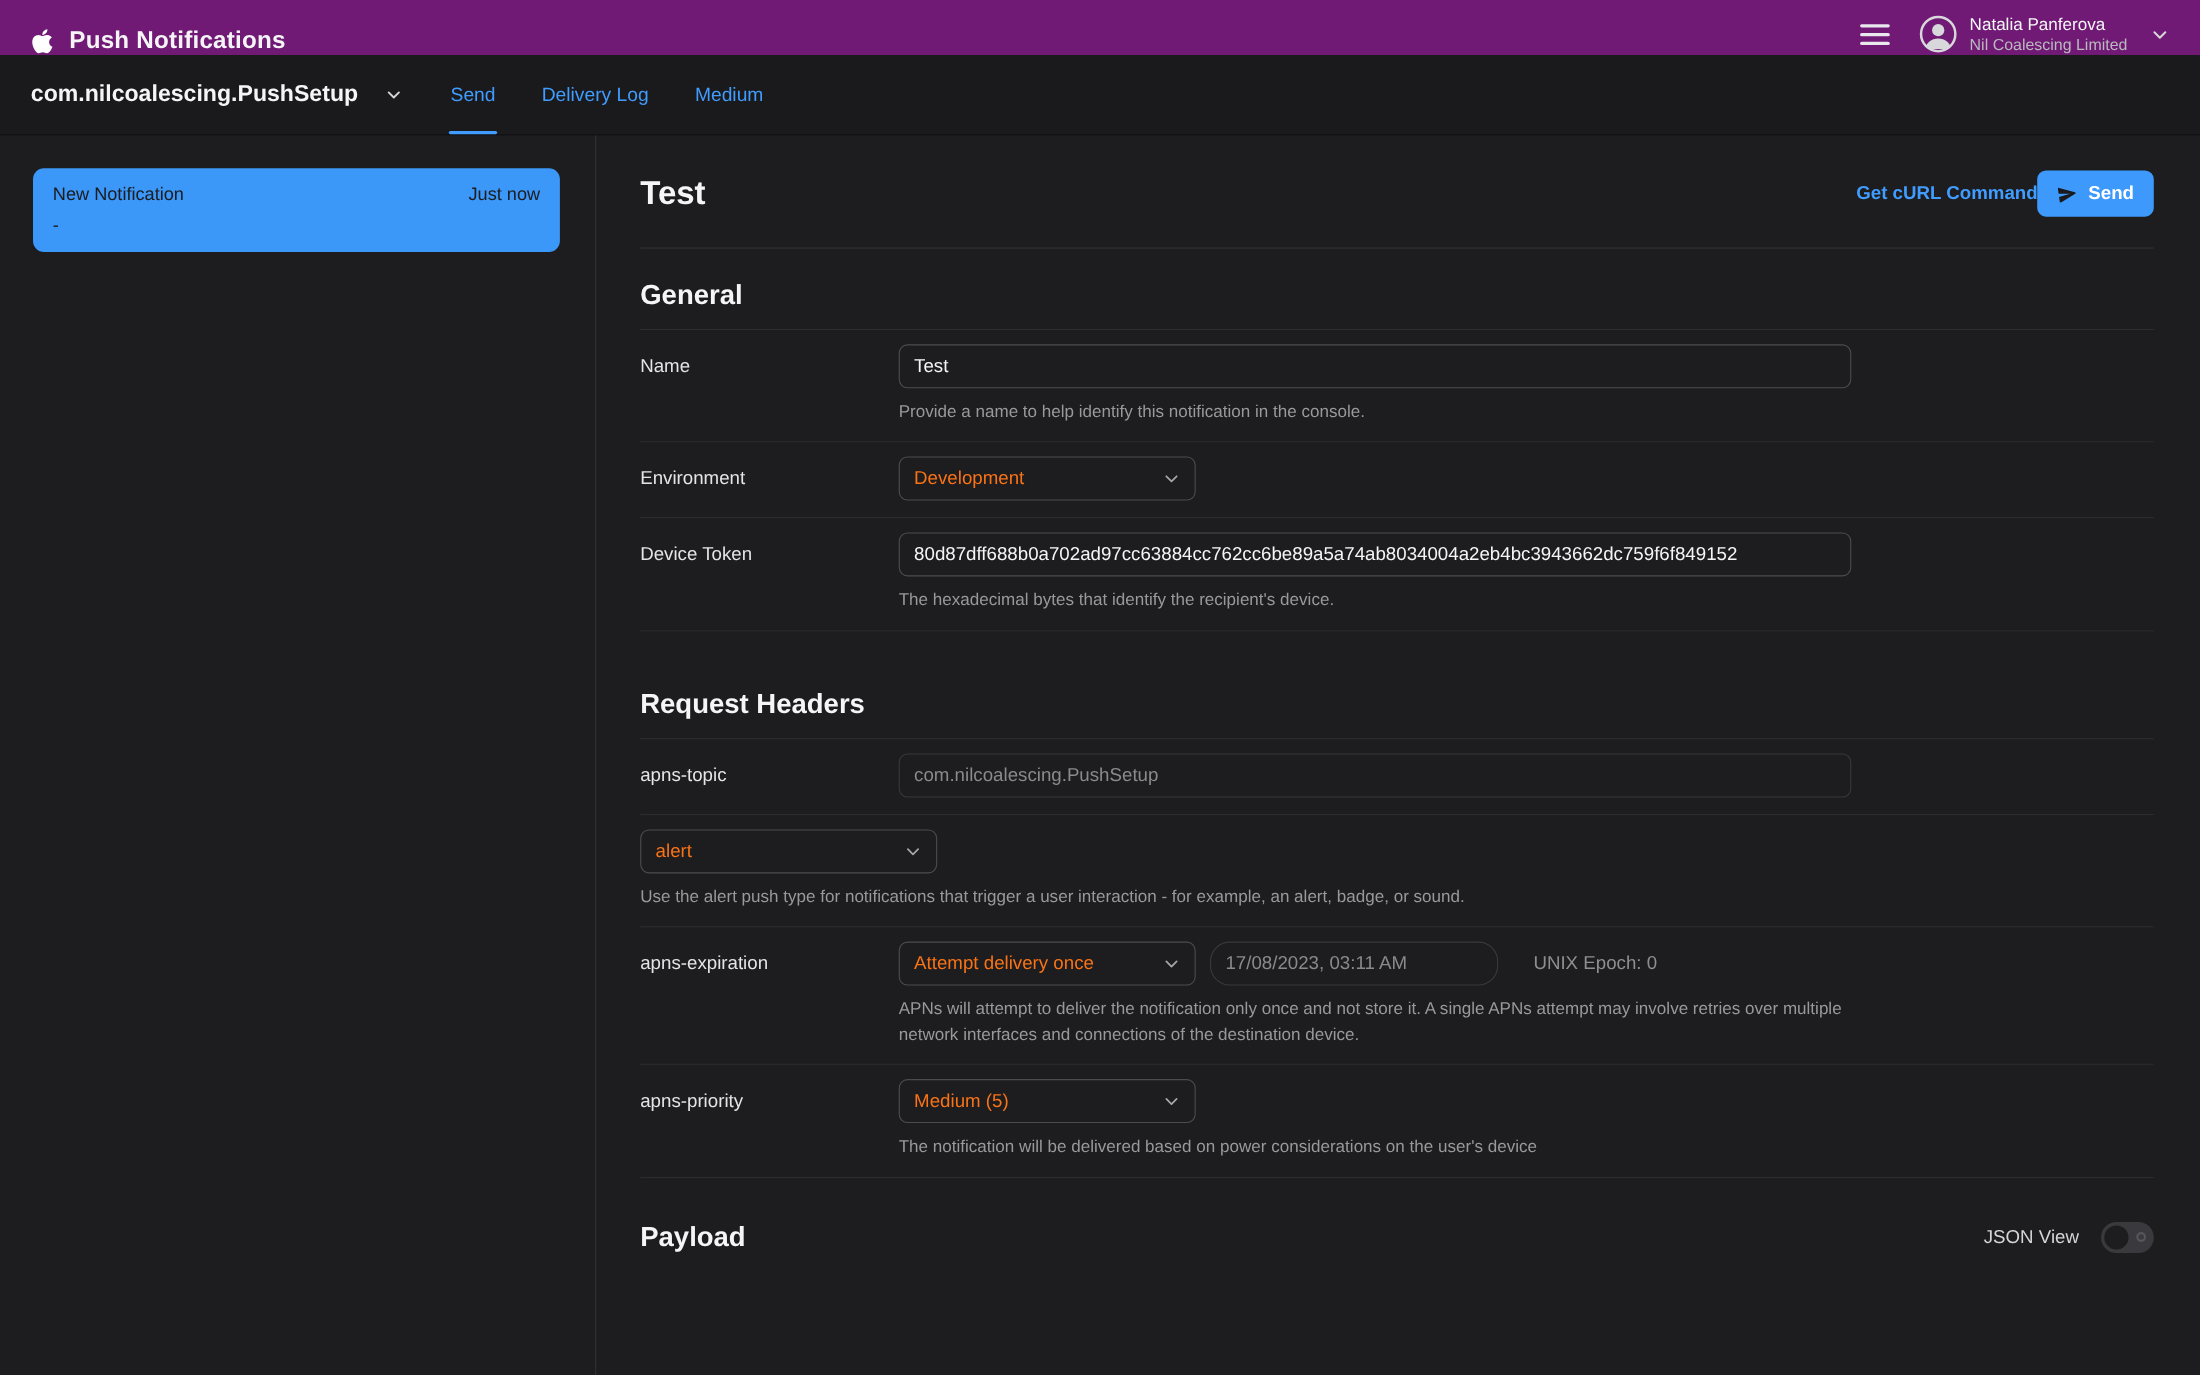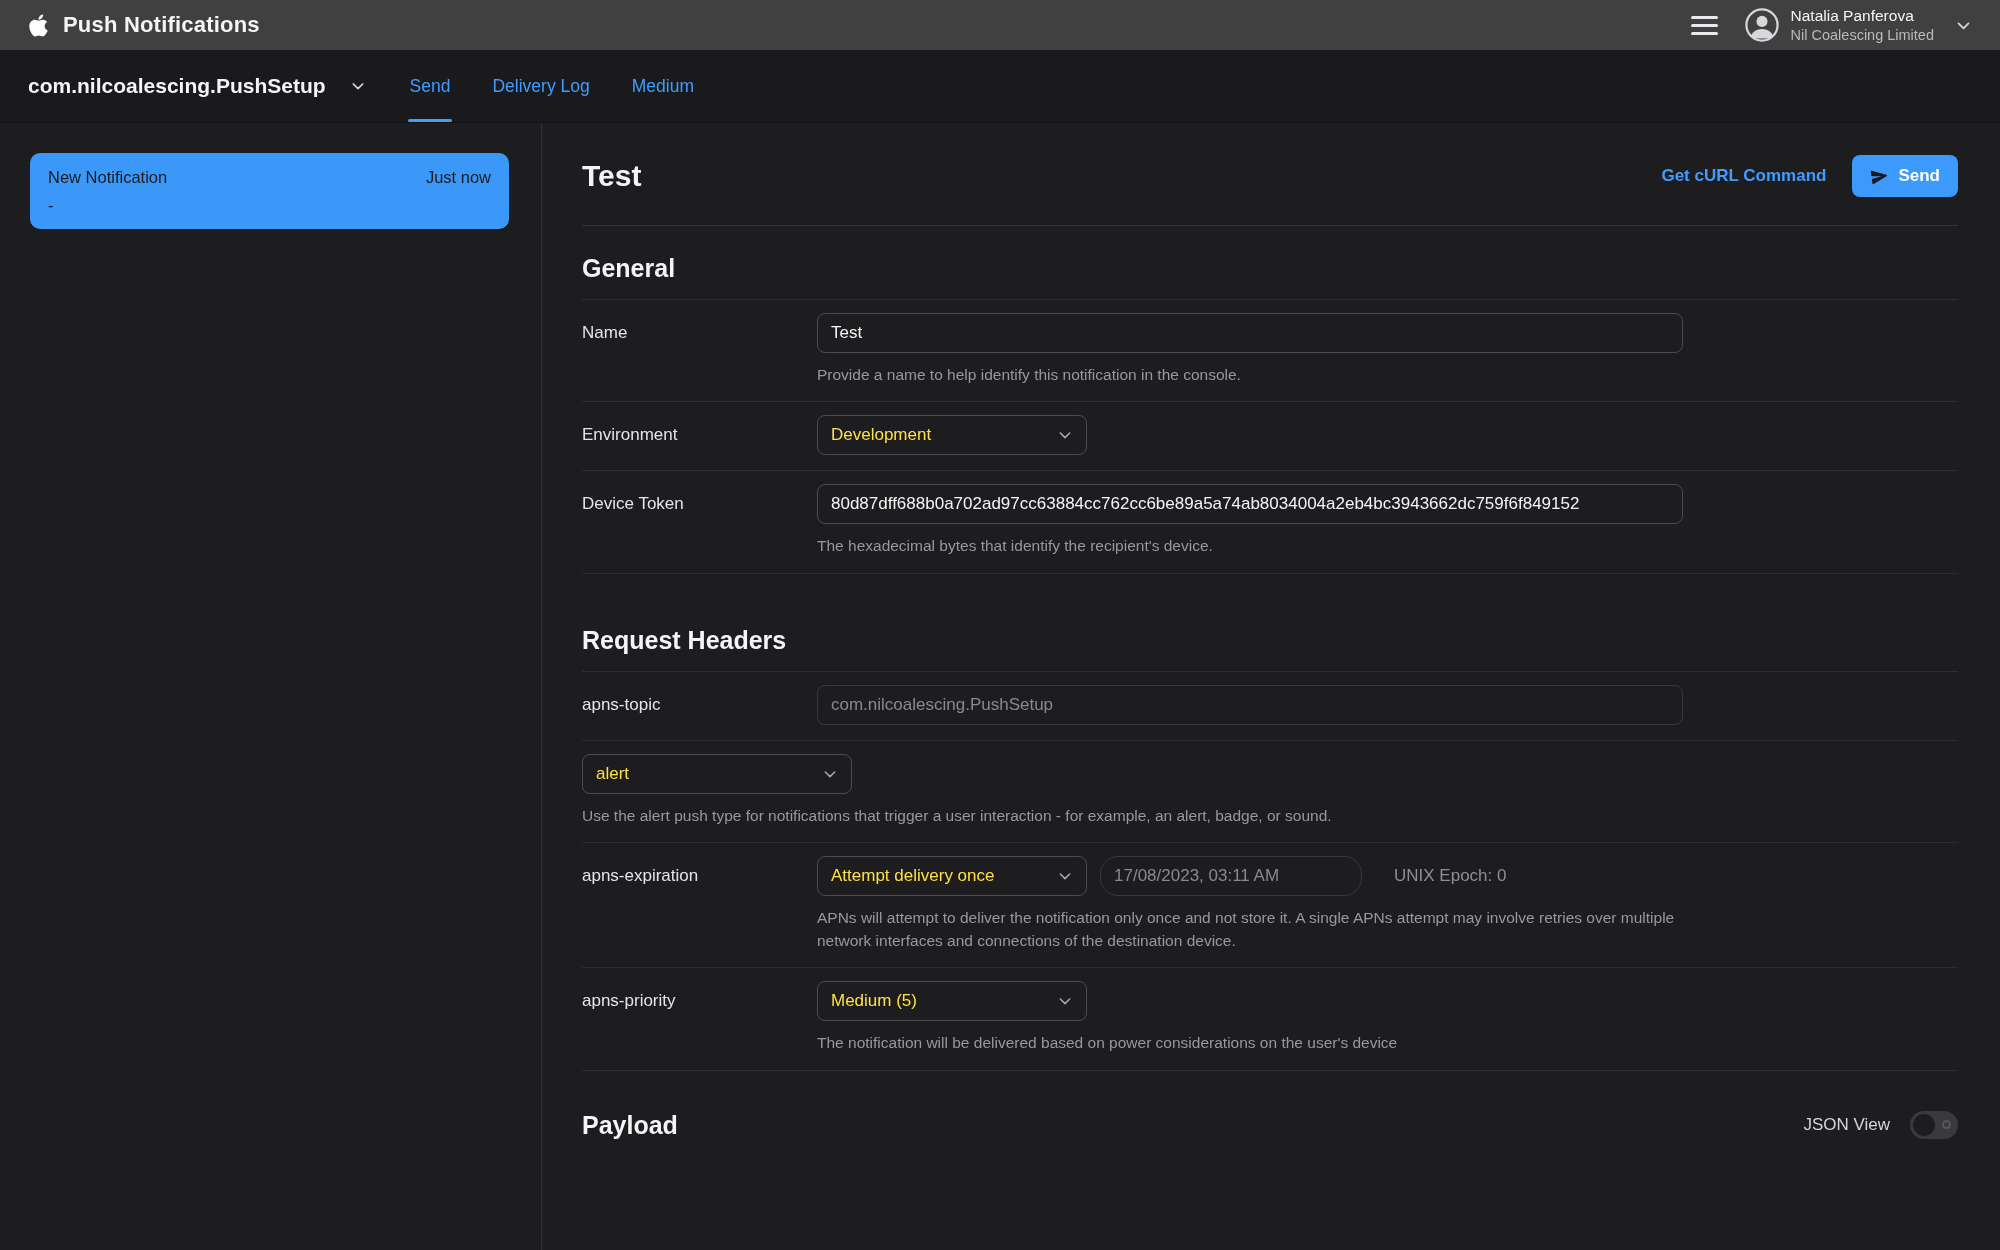--- a/index.html
+++ b/index.html
@@ -5,22 +5,22 @@
   * { margin:0; padding:0; box-sizing:border-box; }
   html,body { width:2000px; height:1250px; }
   body {
     background:#1d1d1f;
     font-family:"Liberation Sans","DejaVu Sans",sans-serif;
     color:#f5f5f7;
     overflow:hidden;
   }
   
   .topbar {
-    height:50px; background:#404040;
-    display:flex; align-items:center;
+    height:50px; background:#701a75;
+    display:flex; align-items:flex-end;
     padding:0 28px;
   }
   .apple-logo { width:21px; height:25px; display:flex; align-items:center; }
   .apple-logo svg { width:21px; height:25px; fill:#ffffff; }
   .app-title { font-size:22px; font-weight:700; margin-left:14px; letter-spacing:.2px; }
   .topbar-right { margin-left:auto; display:flex; align-items:center; gap:24px; }
   .hamburger { display:flex; flex-direction:column; gap:5px; cursor:pointer; padding:4px 2px; }
   .hamburger span { width:27px; height:3px; background:#e8e8ed; border-radius:2px; }
   .user-chip { display:flex; align-items:center; gap:11px; cursor:pointer; }
   .avatar svg { width:36px; height:36px; display:block; }
@@ -55,21 +55,21 @@
   .notif-card {
     margin-top:30px; background:#3b97f8; border-radius:10px;
     padding:15px 18px 14px; color:#1c1c1e; cursor:pointer;
   }
   .notif-line1 { display:flex; justify-content:space-between; font-size:16.5px; }
   .notif-sub { margin-top:9px; font-size:16.5px; }
   
   .main { flex:1; padding:0 42px 0 40px; }
   .main-head { margin-top:32px; display:flex; align-items:center; }
   .page-title { font-size:30px; font-weight:700; }
-  .head-actions { margin-left:auto; display:flex; align-items:center; gap:26px; }
+  .head-actions { margin-left:auto; display:flex; align-items:center; }
   .curl-link { color:#409cff; font-size:17px; font-weight:700; cursor:pointer; }
   .send-btn {
     background:#3d99fc; border:none; border-radius:8px; cursor:pointer;
     color:#ffffff; font-size:17px; font-weight:700;
     font-family:inherit;
     height:42px; padding:0 18px; display:flex; align-items:center; gap:9px;
   }
   .send-btn svg { width:19px; height:19px; fill:#1a1a1c; transform:rotate(-8deg); }
   .head-divider { margin-top:28px; border-bottom:1px solid #323236; }
   .section-heading {
@@ -97,21 +97,21 @@
   .text-input {
     width:866px; height:40px; background:transparent;
     border:1px solid #4c4c50; border-radius:8px;
     color:#f5f5f7; font-size:17px; padding:0 13px;
     font-family:inherit; outline:none;
   }
   .text-input.disabled { border-color:#39393c; color:#8a8a8e; }
   .select-box {
     width:270px; height:40px; border:1px solid #4c4c50; border-radius:8px;
     display:flex; align-items:center; padding:0 13px; cursor:pointer;
-    font-size:17px; color:#fde047; background:transparent;
+    font-size:17px; color:#f97316; background:transparent;
   }
   .select-box .sel-chev { margin-left:auto; color:#a5a5aa; display:flex; }
   .select-box .sel-chev svg { width:16px; height:16px; }
   .date-input {
     width:262px; height:40px; margin-left:13px;
     border:1px solid #39393c; border-radius:18px; background:transparent;
     color:#8a8a8e; font-size:17px; padding:0 13px; font-family:inherit; outline:none;
   }
   .epoch-text { margin-left:32px; font-size:17px; color:#8e8e93; }
   .help-text { margin-top:11px; font-size:15.5px; color:#98989d; max-width:900px; line-height:1.45; }

